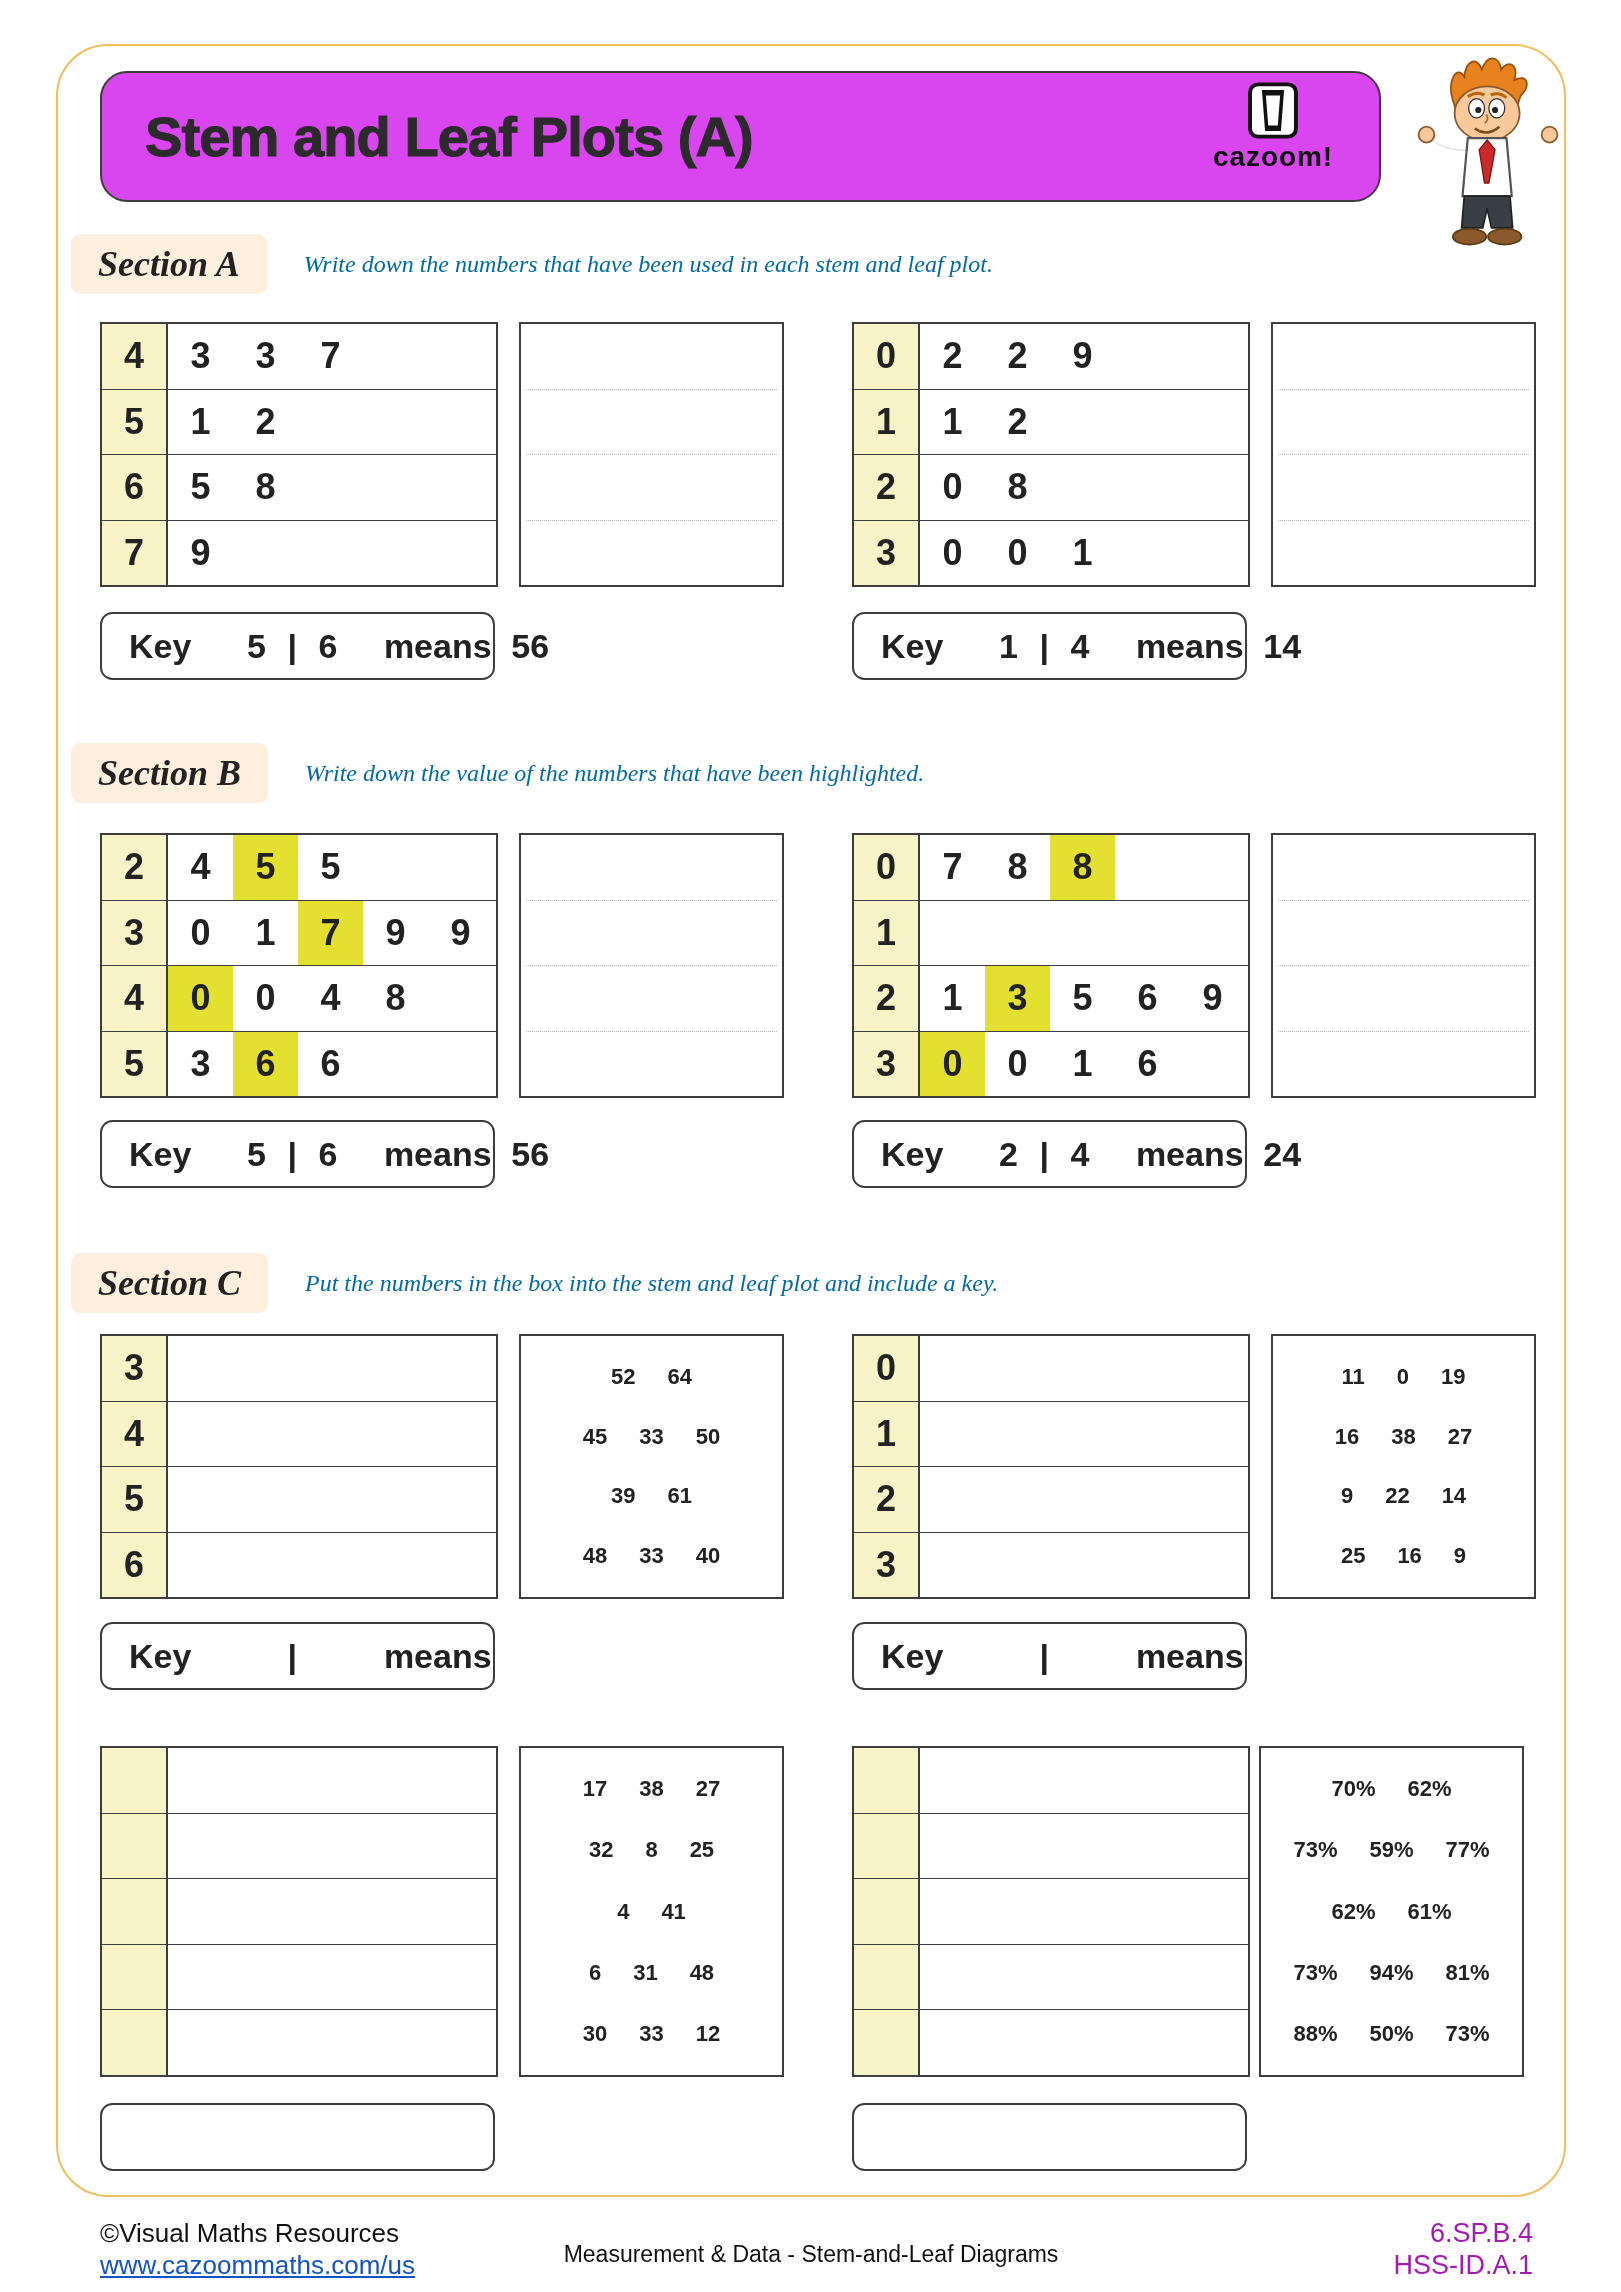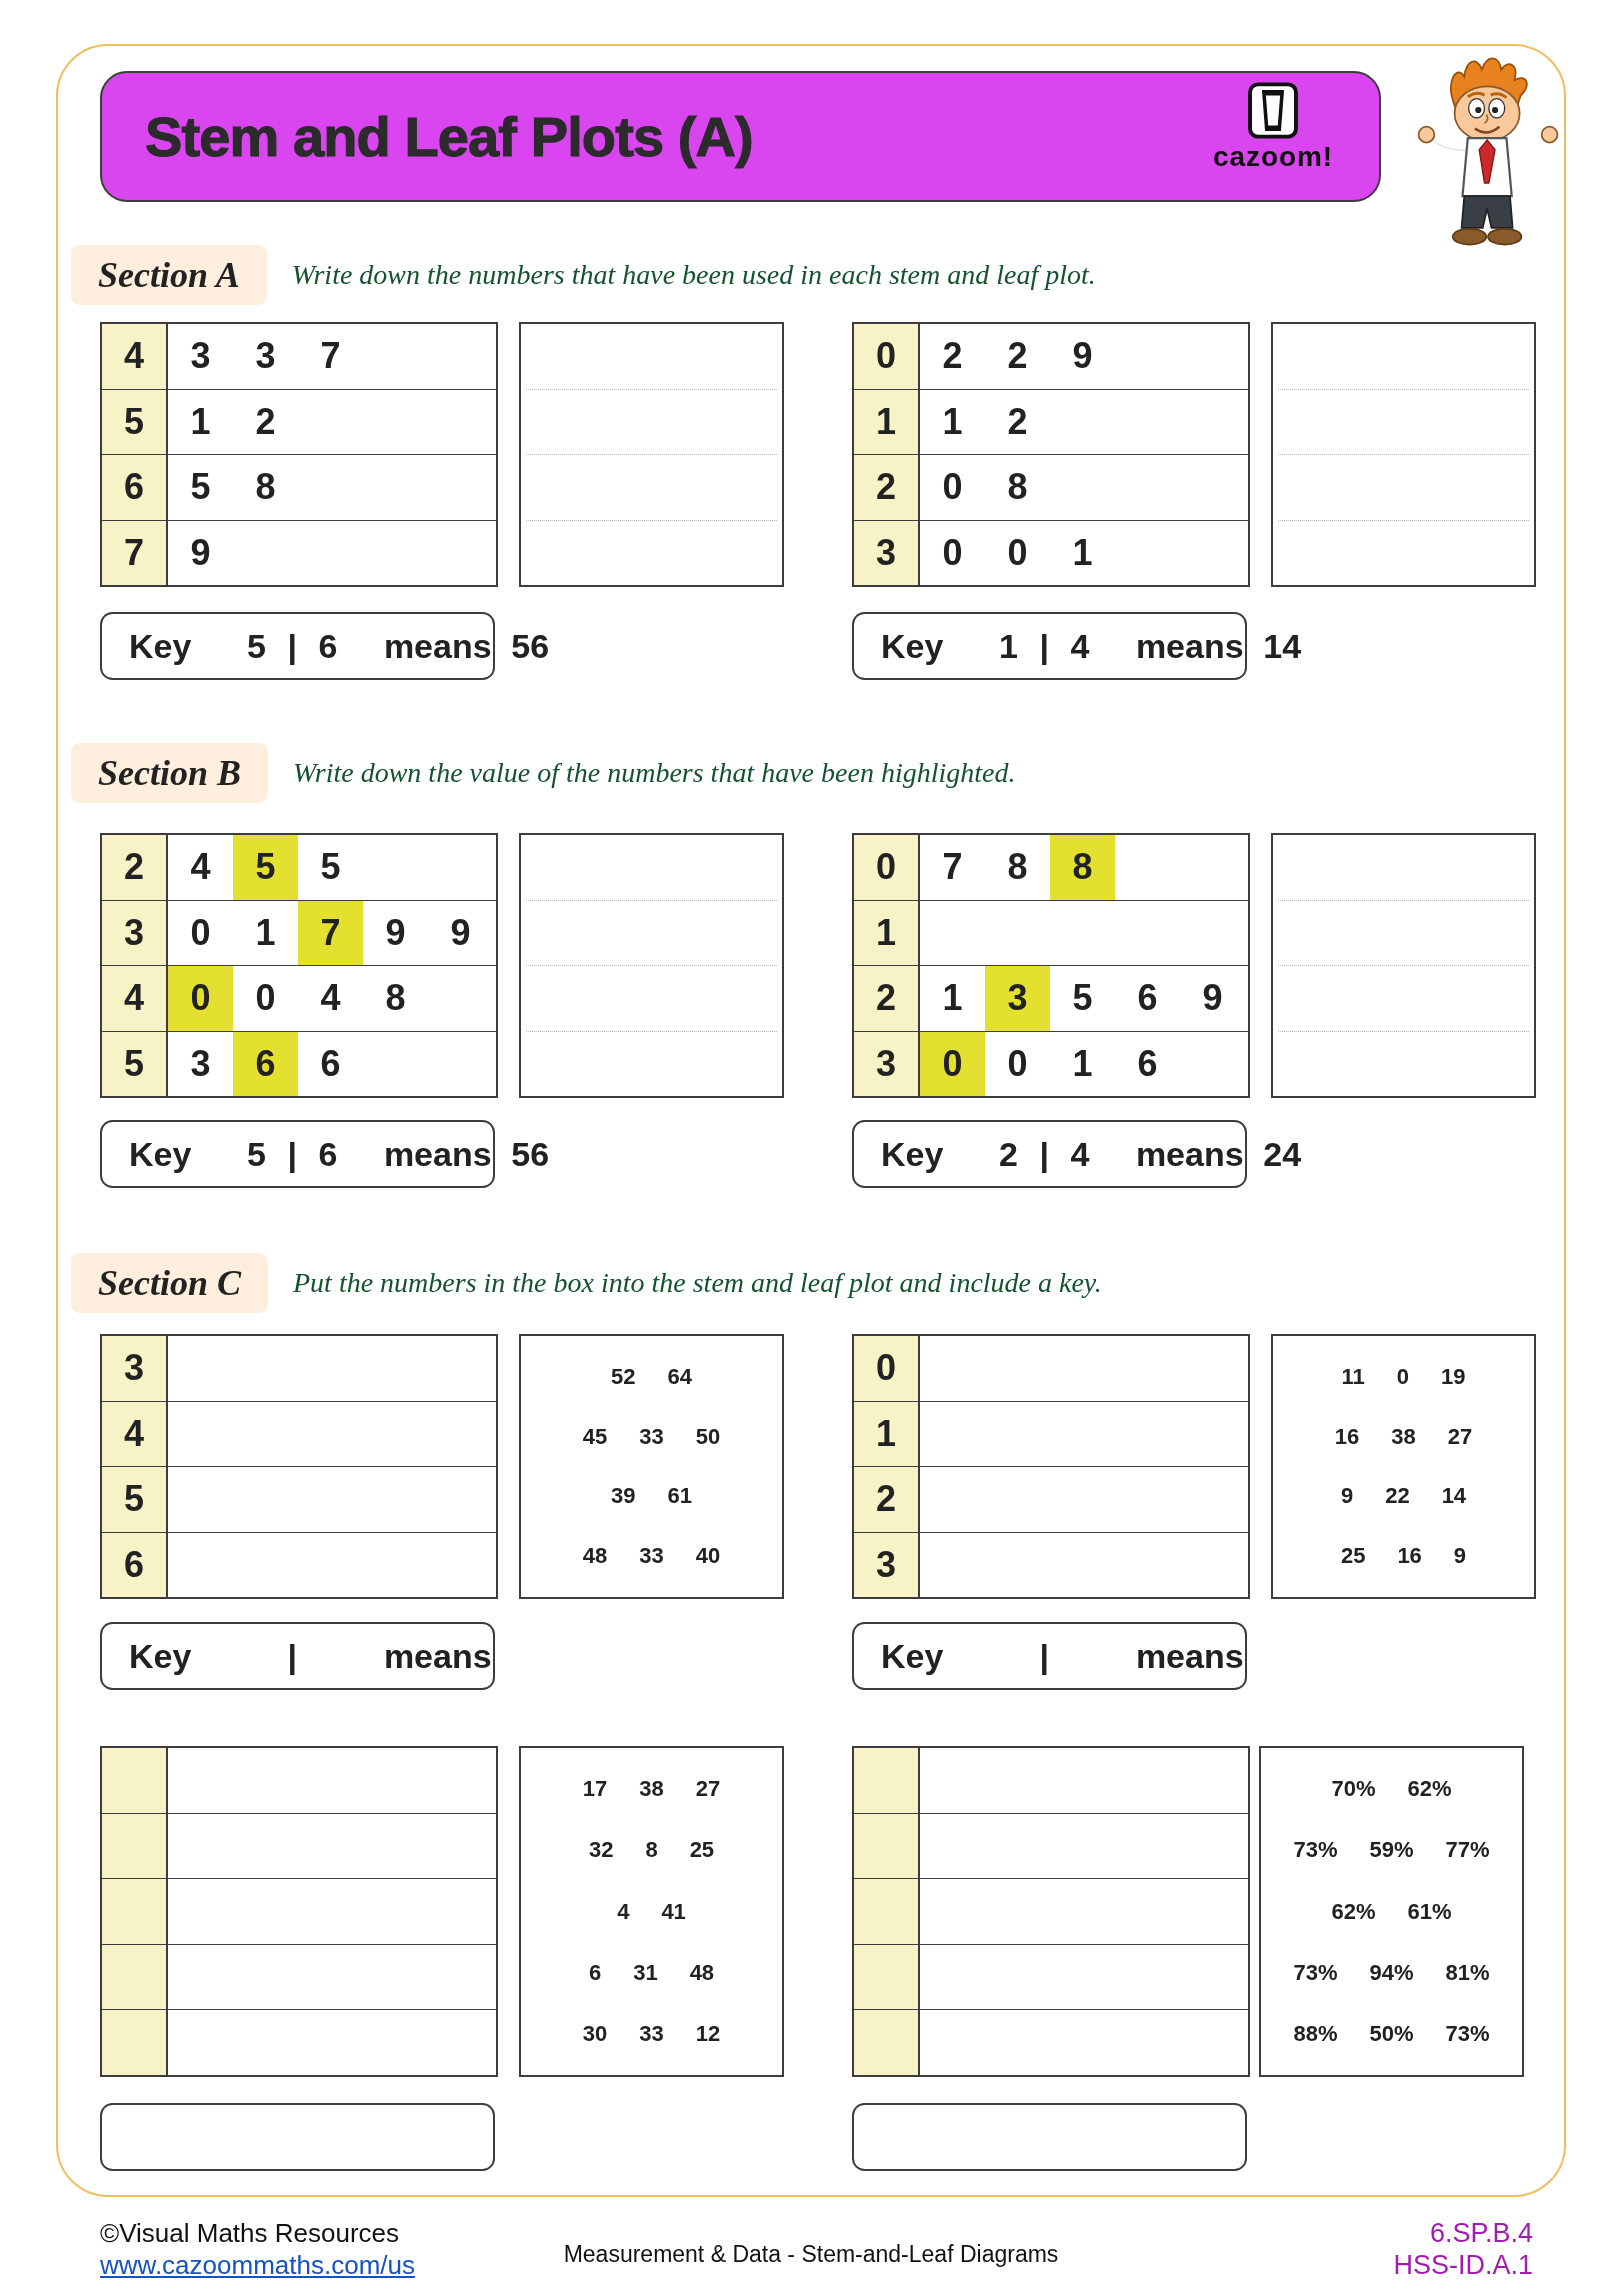--- a/index.html
+++ b/index.html
@@ -34,21 +34,21 @@
 
   .section-header {
     position:absolute; left:71px; display:flex; align-items:center; gap:25px; height:66px;
   }
   .section-label {
     background:var(--section-bg,#fdeedd); border-radius:9px;
     font-family:"Liberation Serif", serif; font-style:italic; font-weight:bold;
     font-size:36px; padding:9px 27px; color:#222; white-space:nowrap;
   }
   .section-instruction {
-    font-family:"Liberation Serif", serif; font-style:italic; font-size:28px; color:#14532d;
+    font-family:"Liberation Serif", serif; font-style:italic; font-size:24px; color:#0369a1;margin-left:12px;
   }
 
   .sl-table {
     position:absolute; border:2.7px solid #3d3d3d; background:#fff;
     display:flex; flex-direction:column;
   }
   .sl-row { flex:1; display:flex; border-top:1.8px solid #3d3d3d; }
   .sl-row:first-child { border-top:none; }
   .sl-stem {
     width:66px; background:var(--stem-bg,#f7f3c6); border-right:2.7px solid #3d3d3d;
@@ -126,21 +126,21 @@
     <path d="M108,112 Q138,112 150,98" stroke="#ffffff" stroke-width="13" fill="none"></path>
     <circle cx="155" cy="94" r="9" fill="#f9c99c" stroke="#8a5a2a" stroke-width="2"></circle>
     <path d="M62,98 L106,98 L112,164 L56,164 Z" fill="#fff" stroke="#555" stroke-width="2.5"></path>
     <path d="M84,100 l9,11 l-7,38 l-5,0 l-6,-38 Z" fill="#cc2a2a" stroke="#7c1414" stroke-width="1.5"></path>
     <path d="M58,164 L110,164 L113,200 L89,200 L84,178 L79,200 L55,200 Z" fill="#3a3f46" stroke="#222" stroke-width="2"></path>
     <ellipse cx="64" cy="210" rx="19" ry="9" fill="#8a5a2a" stroke="#5c3a16" stroke-width="2"></ellipse>
     <ellipse cx="104" cy="210" rx="19" ry="9" fill="#8a5a2a" stroke="#5c3a16" stroke-width="2"></ellipse>
   </svg>
 </div>
 
-<div class="section-header" style="top:242px;">
+<div class="section-header" style="top:231px;">
   <div class="section-label">Section A</div>
   <div class="section-instruction">Write down the numbers that have been used in each stem and leaf plot.</div>
 </div>
 
 <div class="sl-table" style="left:100px;top:322px;width:398px;height:265px;">
     <div class="sl-row">
       <div class="sl-stem">4</div>
       <div class="sl-leaves">
         <div class="sl-leaf">3</div>
         <div class="sl-leaf">3</div>

